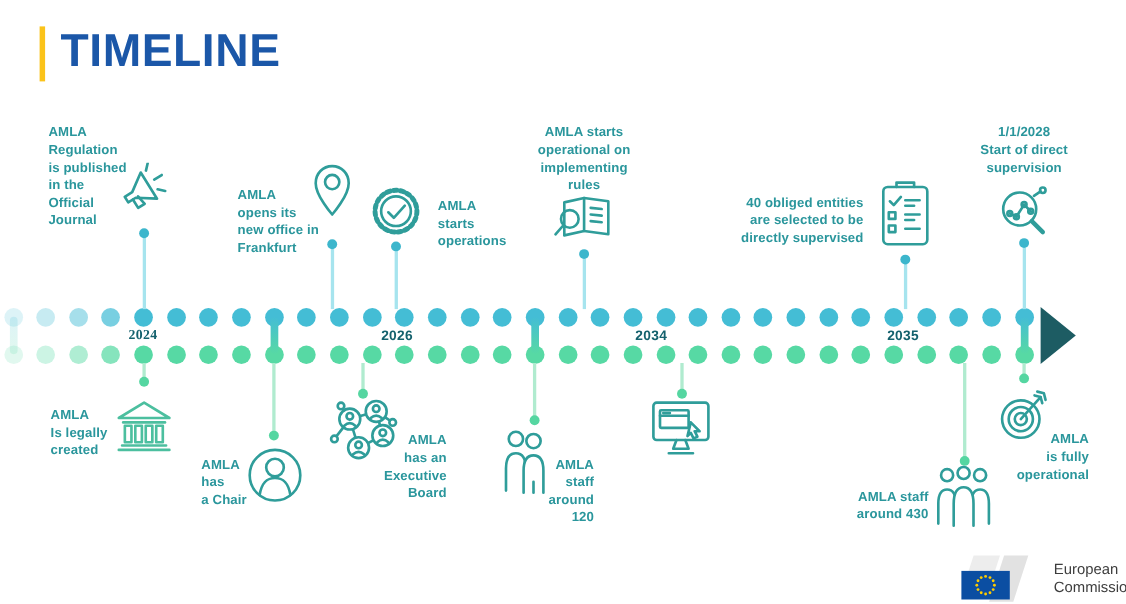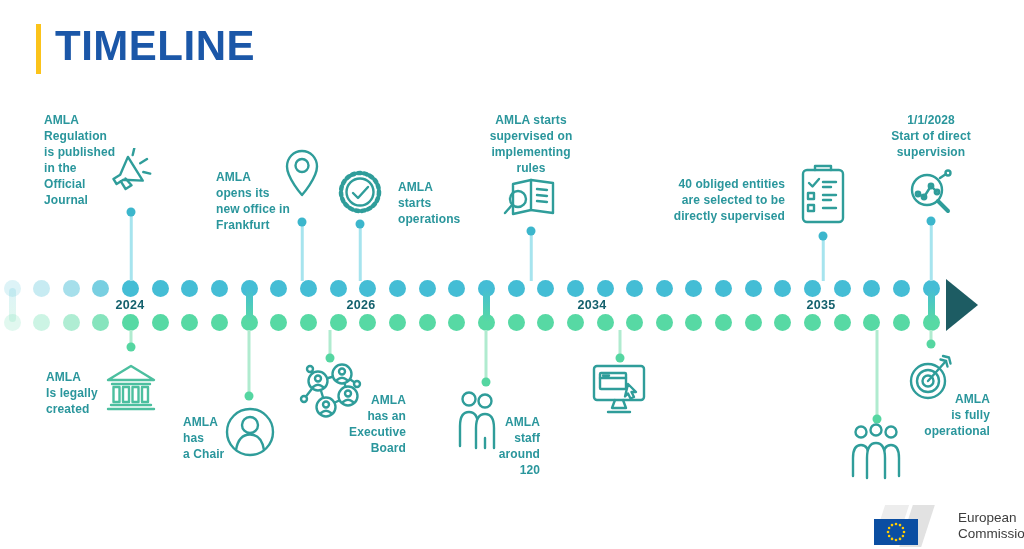--- a/index.html
+++ b/index.html
@@ -114,21 +114,21 @@
       <div class="dot bottom" style="left: 804.05px; top: 313.5px; opacity: 1;"></div>
       <div class="dot top" style="left: 833.7px; top: 279.5px; opacity: 1;"></div>
       <div class="dot bottom" style="left: 833.7px; top: 313.5px; opacity: 1;"></div>
       <div class="dot top" style="left: 863.35px; top: 279.5px; opacity: 1;"></div>
       <div class="dot bottom" style="left: 863.35px; top: 313.5px; opacity: 1;"></div>
       <div class="dot top" style="left: 893px; top: 279.5px; opacity: 1;"></div>
       <div class="dot bottom" style="left: 893px; top: 313.5px; opacity: 1;"></div>
       <div class="dot top" style="left: 922.65px; top: 279.5px; opacity: 1;"></div>
       <div class="dot bottom" style="left: 922.65px; top: 313.5px; opacity: 1;"></div>
       <div class="capsule-bar" style="left: 927.65px; top: 288px; width: 7px; height: 34px; opacity: 1;"></div>
-      <span class="year-label" style="left: 130px; top: 305px;">2024</span>
+      <span class="year-label" style="left: 130px; top: 305px; font-family: Liberation Serif, serif;">2024</span>
       <span class="year-label" style="left: 361px; top: 305px;">2026</span>
       <span class="year-label" style="left: 592px; top: 305px;">2034</span>
       <span class="year-label" style="left: 821px; top: 305px;">2035</span>
     </div>
 
   <div class="arrow-head"></div>
 
   <div class="vline top" style="left:131px;top:215px;height:66px"></div>
   <div class="cdot top" style="left:131px;top:212px"></div>
   <div class="micon" style="left:106px;top:148px;width:50px;height:54px">
@@ -178,21 +178,21 @@
   <div class="micon" style="left:501px;top:172px;width:60px;height:54px">
     <svg viewBox="0 0 60 54">
       <path d="M30 8 L52 11 V41 L30 38 z"></path>
       <path d="M30 8 L12 12 V42 L30 38"></path>
       <path d="M36 17 L46 18 M36 23 L46 24 M36 29 L46 30"></path>
       <circle cx="17" cy="27" r="8"></circle>
       <path d="M11 33 L4 41"></path>
     </svg>
   </div>
   <div class="mlabel" style="left:471px;top:112px;width:120px;text-align:center">AMLA starts
-supervised on
+operational on
 implementing
 rules</div>
 
   <div class="vline top" style="left:823px;top:240px;height:41px"></div>
   <div class="cdot top" style="left:823px;top:236px"></div>
   <div class="micon" style="left:796px;top:162px;width:54px;height:66px">
     <svg viewBox="0 0 54 66">
       <rect x="7" y="8" width="40" height="52" rx="4"></rect>
       <path d="M19 8 V4 H35 V8"></path>
       <path d="M13 21 l3.5 3.5 L23 17"></path>
@@ -322,20 +322,22 @@
       <circle cx="18" cy="10" r="5.5"></circle>
       <circle cx="48" cy="10" r="5.5"></circle>
       <path d="M10 54 V36 Q10 23 18 23 Q26 23 26 36"></path>
       <path d="M40 36 Q40 23 48 23 Q56 23 56 36 V54"></path>
       <g fill="#fff">
         <circle cx="33" cy="8" r="5.5"></circle>
         <path d="M24 56 V36 Q24 21 33 21 Q42 21 42 36 V56"></path>
       </g>
     </svg>
   </div>
+  <div class="mlabel" style="left:762px;top:443px;width:82px;text-align:right">AMLA staff
+around 430</div>
 
   <div class="vline bot" style="left:931px;top:330px;height:12px"></div>
   <div class="cdot bot" style="left:931px;top:344px"></div>
   <div class="micon" style="left:905px;top:352px;width:54px;height:54px">
     <svg viewBox="0 0 54 54" stroke-width="2.6">
       <circle cx="23" cy="29" r="17"></circle>
       <circle cx="23" cy="29" r="11"></circle>
       <circle cx="23" cy="29" r="5.5"></circle>
       <path d="M23 29 L41 9"></path>
       <path d="M41 9 l-5.5 -1.5 M41 9 l1.5 5.5 M38 4 l6 1.5 1.5 6"></path>

